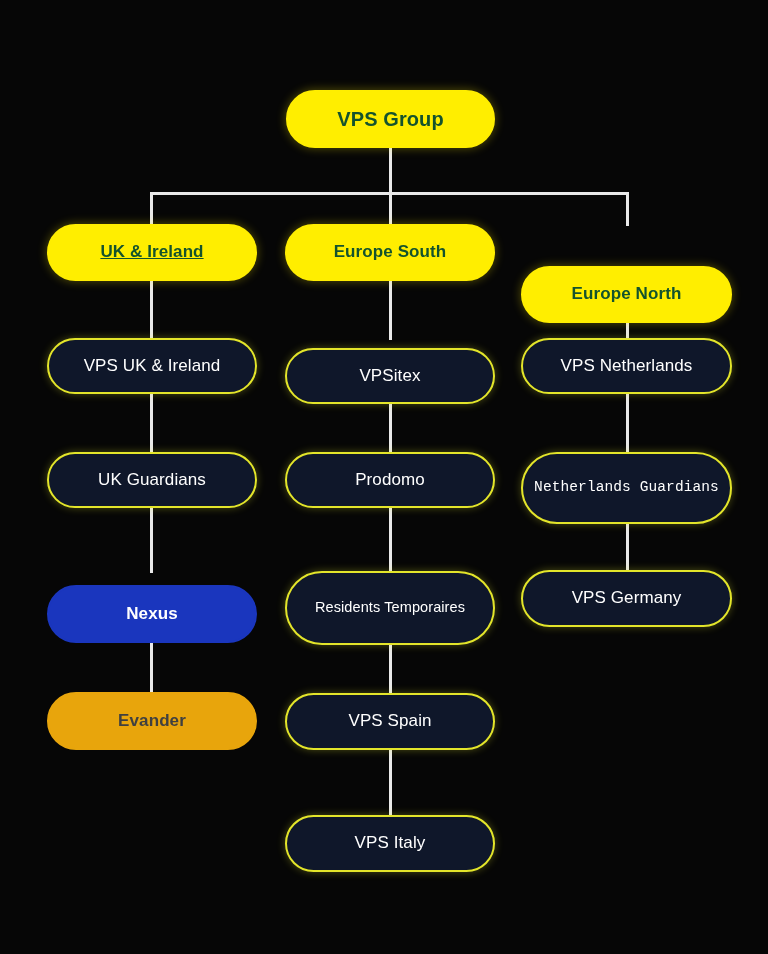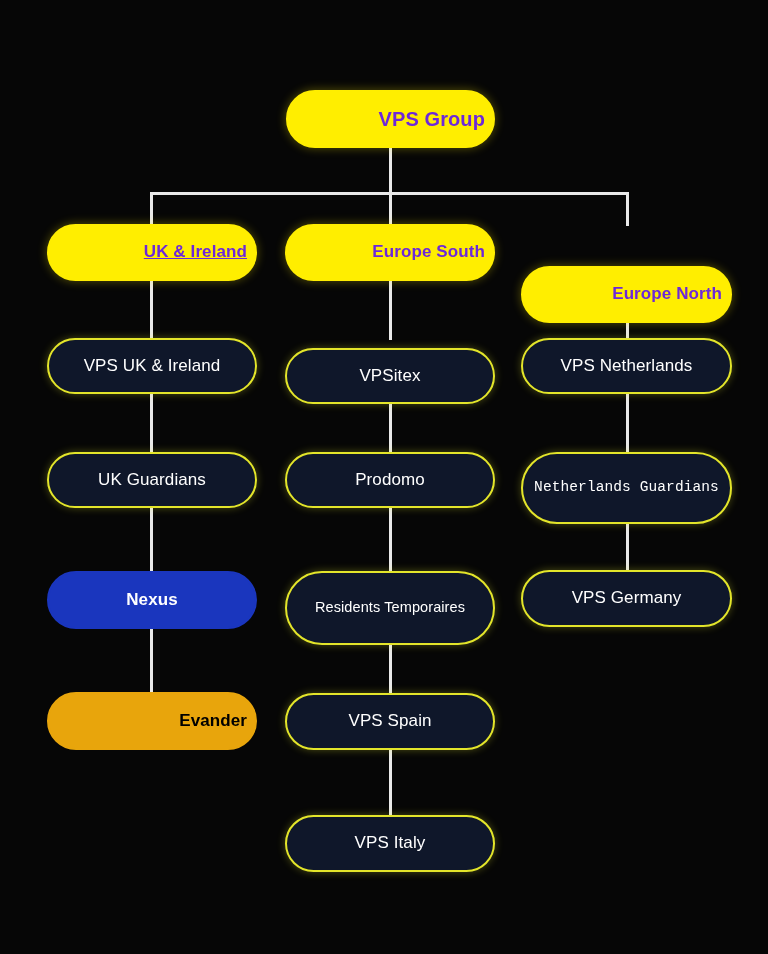--- a/index.html
+++ b/index.html
@@ -37,51 +37,50 @@
     justify-content: center;
     text-align: center;
     border-radius: 999px;
     letter-spacing: 0.1px;
     z-index: 3;
   }
 
   
   .node-solid {
     background: #ffee00;
-    color: #6d28d9;
+    color: #14532d;
     font-weight: bold;
     border: 2px solid #ffee00;
     box-shadow: 0 0 10px 1px rgba(255,238,0,0.28);
-    justify-content: flex-end;
   }
 
   
   .node-outline {
     background: #0f172a;
     color: #ffffff;
     border: 2px solid #e3e52a;
     font-weight: normal;
     box-shadow: 0 0 9px 0 rgba(227,229,42,0.32);
   }
 
   
   .node-blue {
     background: #1a36be;
     color: #ffffff;
     font-weight: bold;
     border: 2px solid #1a36be;
+    margin-top: 14px;
   }
 
   
   .node-orange {
     background: #e8a50c;
-    color: #000000;
+    color: #404040;
     font-weight: bold;
     border: 2px solid #e8a50c;
-    justify-content: flex-end;
   }
 
   .node-label { display: block; line-height: 1.1; padding: 0 8px; }
 
   .fs-root { font-size: 20px; }
   .fs-region { font-size: 17px; }
   .fs-co { font-size: 17px; }
   .fs-co-sm { font-size: 14.5px; }
   .fs-accent { font-size: 17px; }
 </style>

